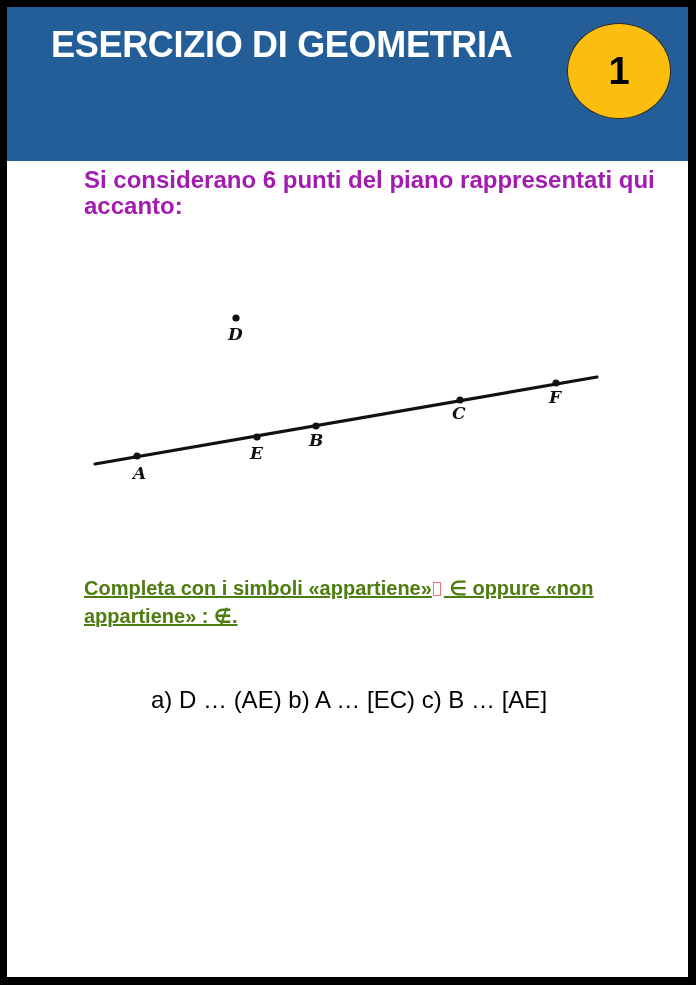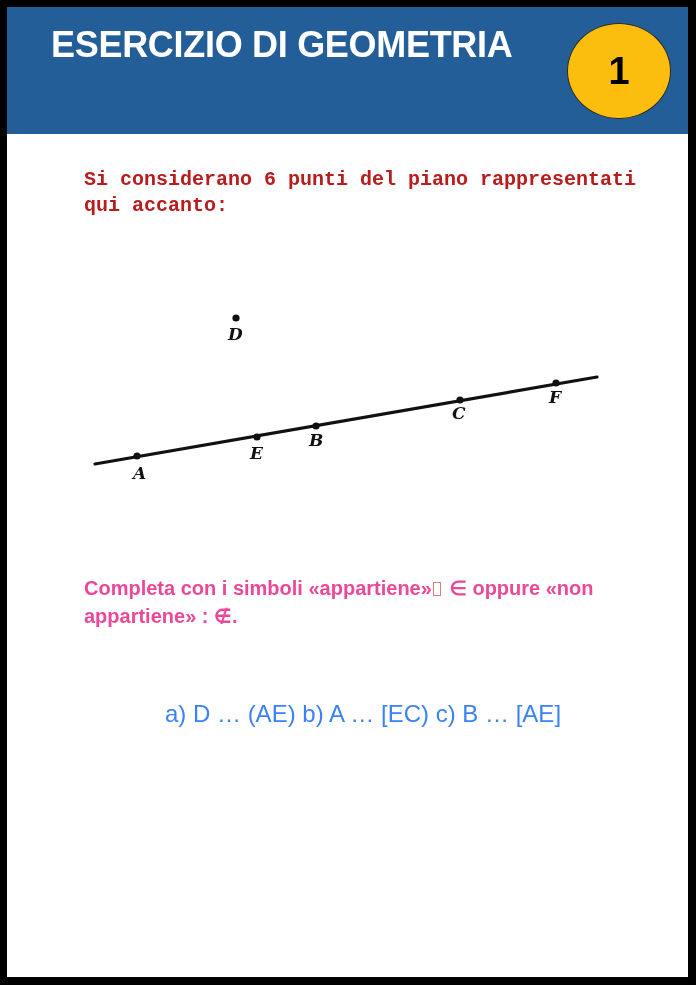--- a/index.html
+++ b/index.html
@@ -21,21 +21,21 @@
       width: 681px;
       height: 970px;
       background: #ffffff;
       overflow: hidden;
     }
     .header {
       position: absolute;
       left: 0;
       top: 0;
       width: 681px;
-      height: 127px;
+      height: 154px;
       background: #245e99;
     }
     .header-title {
       position: absolute;
       left: 44px;
       top: 16px;
       margin: 0;
       color: #ffffff;
       font-family: "Liberation Sans", sans-serif;
       font-weight: bold;
@@ -61,24 +61,24 @@
       font-family: "Liberation Sans", sans-serif;
       font-weight: bold;
       font-size: 38px;
     }
     .intro {
       position: absolute;
       left: 77px;
       top: 160px;
       width: 590px;
       margin: 0;
-      color: #b91c1c;
-      font-family: Liberation Mono, monospace;
+      color: #a21caf;
+      font-family: Liberation Sans, sans-serif;
       font-weight: bold;
-      font-size: 20px;
+      font-size: 24px;
       line-height: 26px;
     }
     .figure {
       position: absolute;
       left: 0;
       top: 0;
       width: 681px;
       height: 970px;
       pointer-events: none;
     }
@@ -88,43 +88,44 @@
       font-weight: bold;
       font-size: 17px;
       fill: #111111;
     }
     .instruction {
       position: absolute;
       left: 77px;
       top: 567px;
       width: 600px;
       margin: 0;
-      color: #ec4899;
+      color: #4d7c0f;
       font-family: "Liberation Sans", sans-serif;
       font-weight: bold;
       font-size: 20px;
       line-height: 28px;
+      text-decoration: underline;
     }
     .tofu {
       display: inline-block;
       width: 8px;
       height: 14px;
       border: 1px solid #e37a7f;
       box-sizing: border-box;
       vertical-align: -1px;
       margin: 0 3px 0 1px;
     }
     .symbol { font-family: "DejaVu Sans", sans-serif; font-weight: bold; }
     .items-row {
       position: absolute;
       left: 84px;
       width: 512px;
-      margin: 16px;
+      margin: 2px;
       text-align: center;
-      color: #3b82f6;
+      color: #000000;
       font-family: "Liberation Sans", sans-serif;
       font-size: 24px;
       line-height: 32px;
     }
     .items-row .item { white-space: pre; }
     .row1 { top: 675px; }
     .row2 { top: 788px; }
   </style>
 </head>
 <body>

